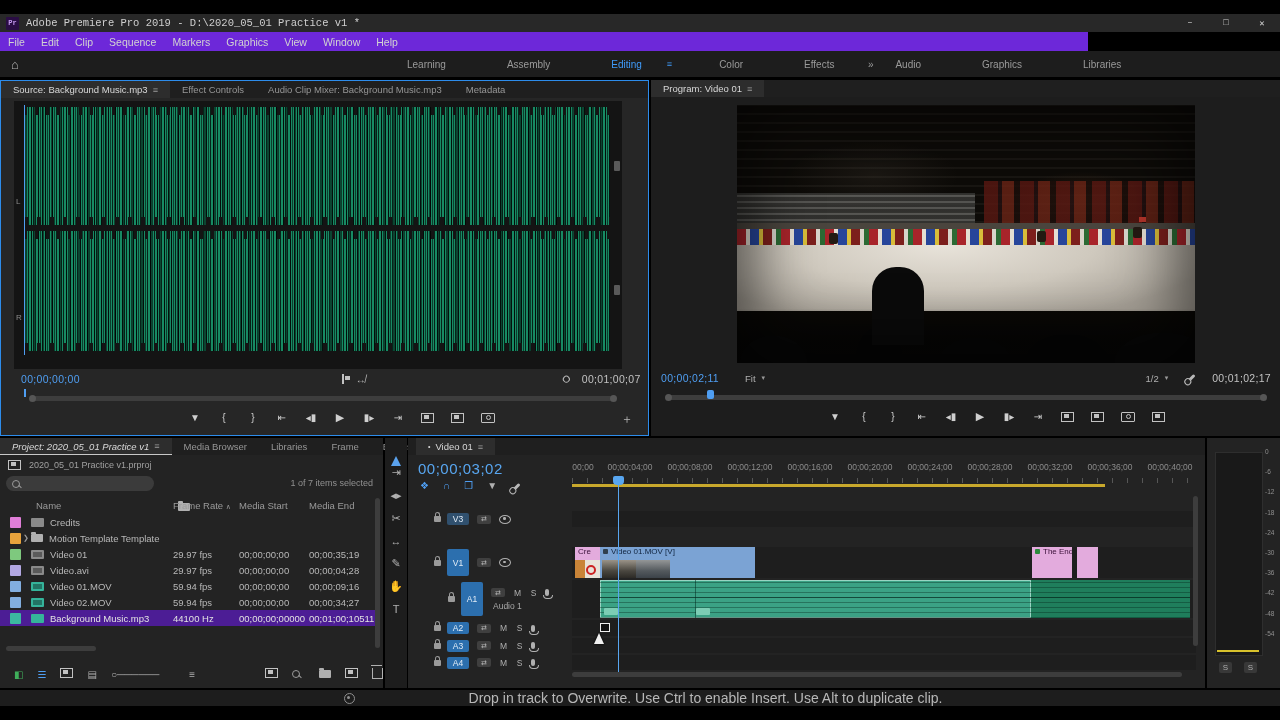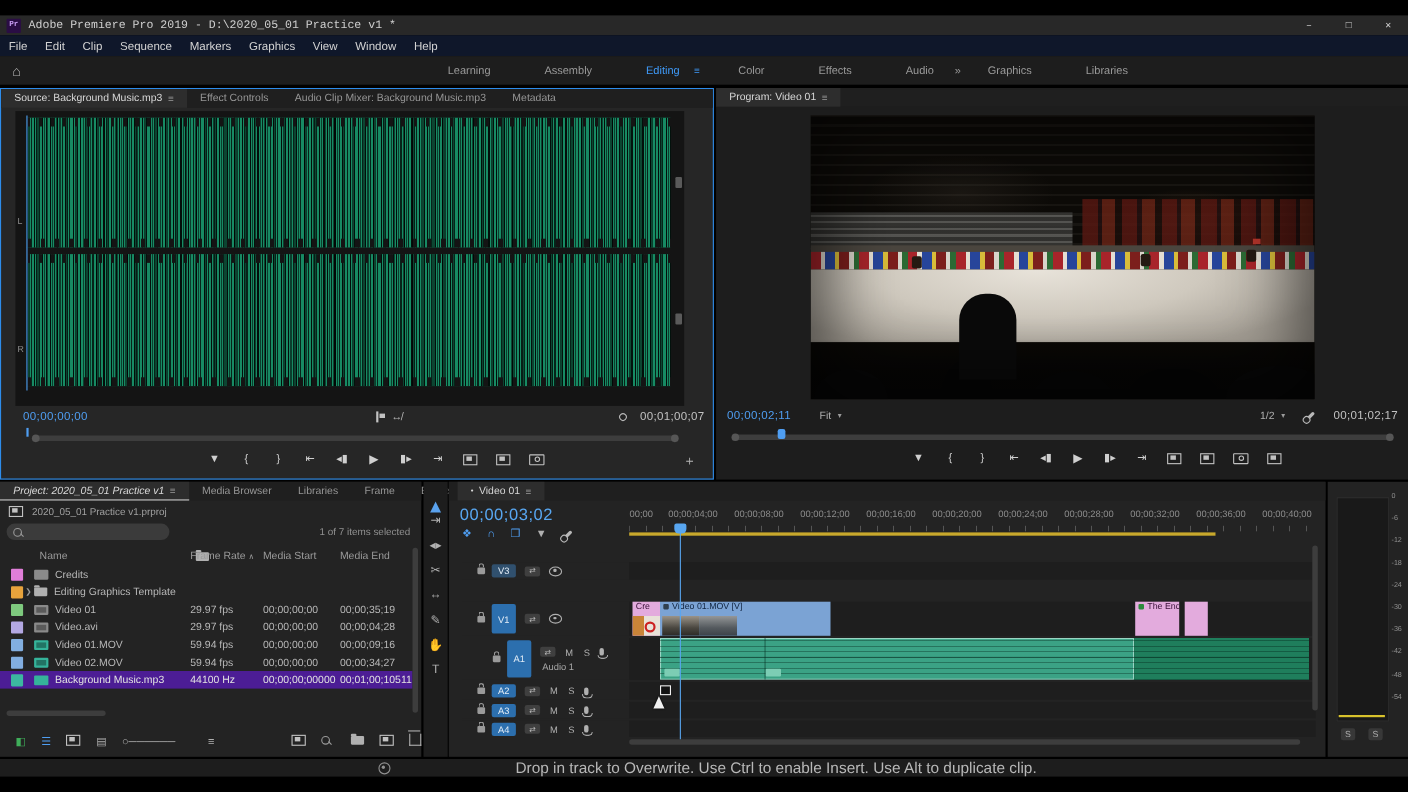--- a/index.html
+++ b/index.html
@@ -9,25 +9,25 @@
   .abs{position:absolute;}
   .flex{display:flex;align-items:center;}
 
   
   .letterbox{left:0;width:1280px;background:#000;}
   .titlebar{left:0;top:14px;width:1280px;height:18px;background:#282828;display:flex;align-items:center;font-size:10.5px;color:#cfcfcf;font-family:Liberation Mono, monospace;}
   .pr-logo{width:13px;height:13px;background:#2a0d44;color:#c79bf2;font-size:7px;font-weight:bold;
            display:flex;align-items:center;justify-content:center;margin:0 7px 0 6px;border-radius:1px;}
   .win-btns{position:absolute;right:0;top:0;height:18px;display:flex;}
   .win-btn{width:36px;height:18px;display:flex;align-items:center;justify-content:center;font-size:9px;color:#cfcfcf;}
-  .menubar{left:0;top:32px;width:1280px;height:19px;background:#0f172a;display:flex;align-items:center;font-size:10.5px;color:#d2d2d2;}
+  .menubar{left:0;top:32px;width:1088px;height:19px;background:#6d28d9;display:flex;align-items:center;font-size:10.5px;color:#d2d2d2;}
   .menu-item{padding:0 8px;}
   .wsbar{left:0;top:51px;width:1280px;height:26px;background:#1d1d1d;display:flex;align-items:center;font-size:10px;color:#9a9a9a;}
   .home{width:30px;text-align:center;font-size:13px;color:#b5b5b5;}
-  .ws-tabs{position:absolute;left:385px;display:flex;gap:5px;}
+  .ws-tabs{position:absolute;left:385px;display:flex;gap:17px;}
   .ws-tab{padding:0 22px;}
   .ws-tab.active{color:#3f9bfa;}
   .ws-menu{color:#3f9bfa;font-size:9px;margin-left:-14px;margin-right:8px;}
   .ws-ovf{position:absolute;left:868px;color:#9a9a9a;}
 
   
   .panel{position:absolute;background:#232323;}
   .tabbar{height:17px;background:#1f1f1f;display:flex;align-items:stretch;font-size:9.5px;color:#969696;}
   .tab{padding:0 12px;display:flex;align-items:center;gap:5px;white-space:nowrap;}
   .tab.active{background:#2d2d2d;color:#d8d8d8;}
@@ -386,21 +386,21 @@
       <span class="ritem-icon"></span>
       <span class="c-name">Credits</span>
       <span class="c-fr"></span>
       <span class="c-ms"></span>
       <span class="c-me"></span>
     </div>
     <div class="prow">
       <span class="chip" style="background: rgb(232, 163, 60);"></span>
       <span class="twirl">❯</span>
       <span class="i-folder" style="margin-right:6px"></span>
-      <span class="c-name">Editing Graphics Template</span>
+      <span class="c-name">Motion Template Template</span>
       <span class="c-fr"></span>
       <span class="c-ms"></span>
       <span class="c-me"></span>
     </div>
     <div class="prow">
       <span class="chip" style="background: rgb(126, 201, 126);"></span>
       <span class="twirl"></span>
       <span class="ritem-icon seq"></span>
       <span class="c-name">Video 01</span>
       <span class="c-fr">29.97 fps</span>

